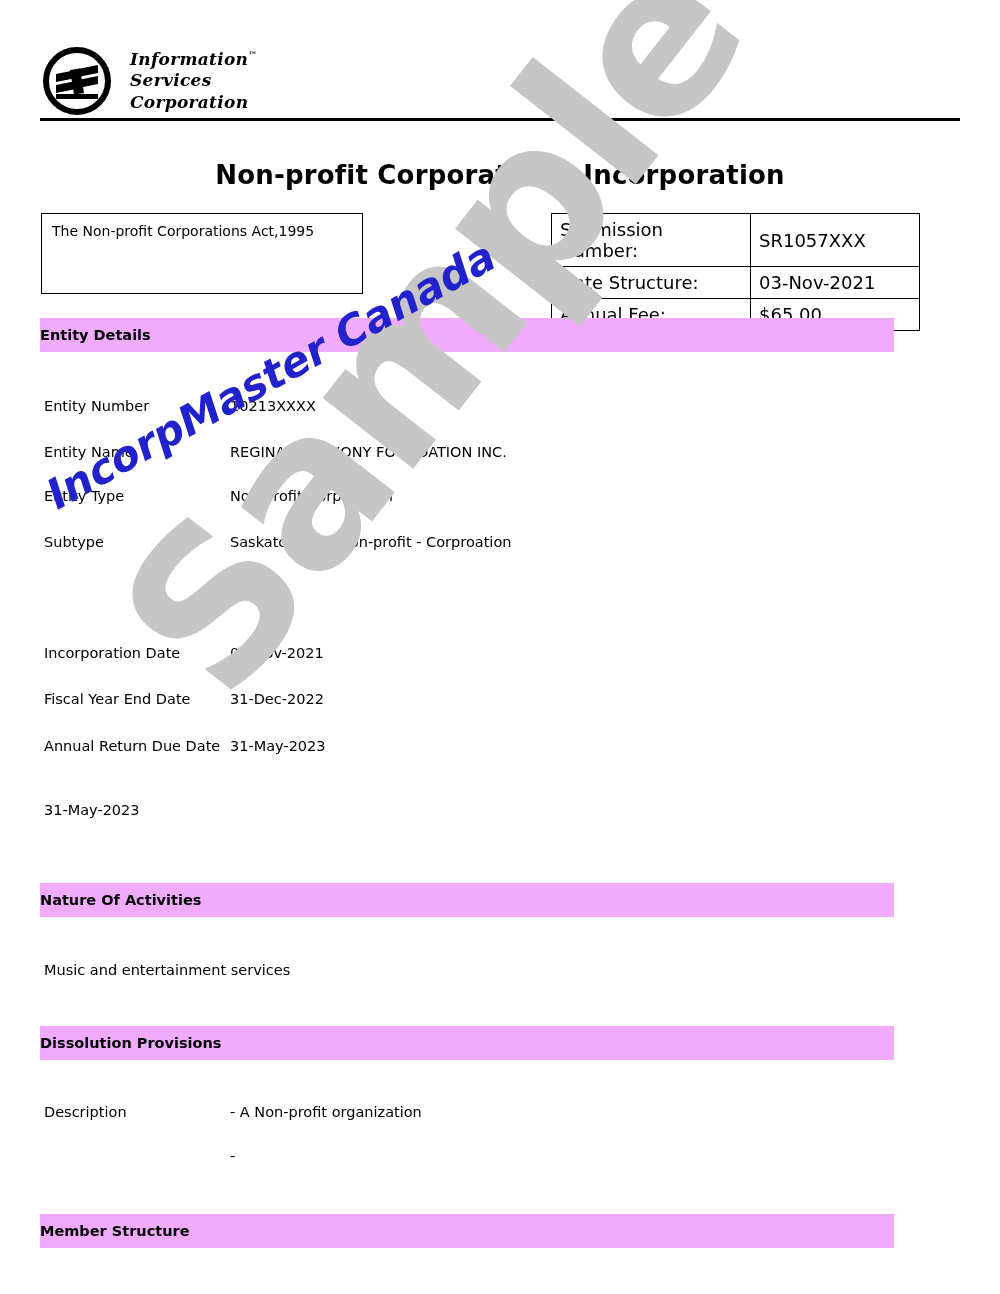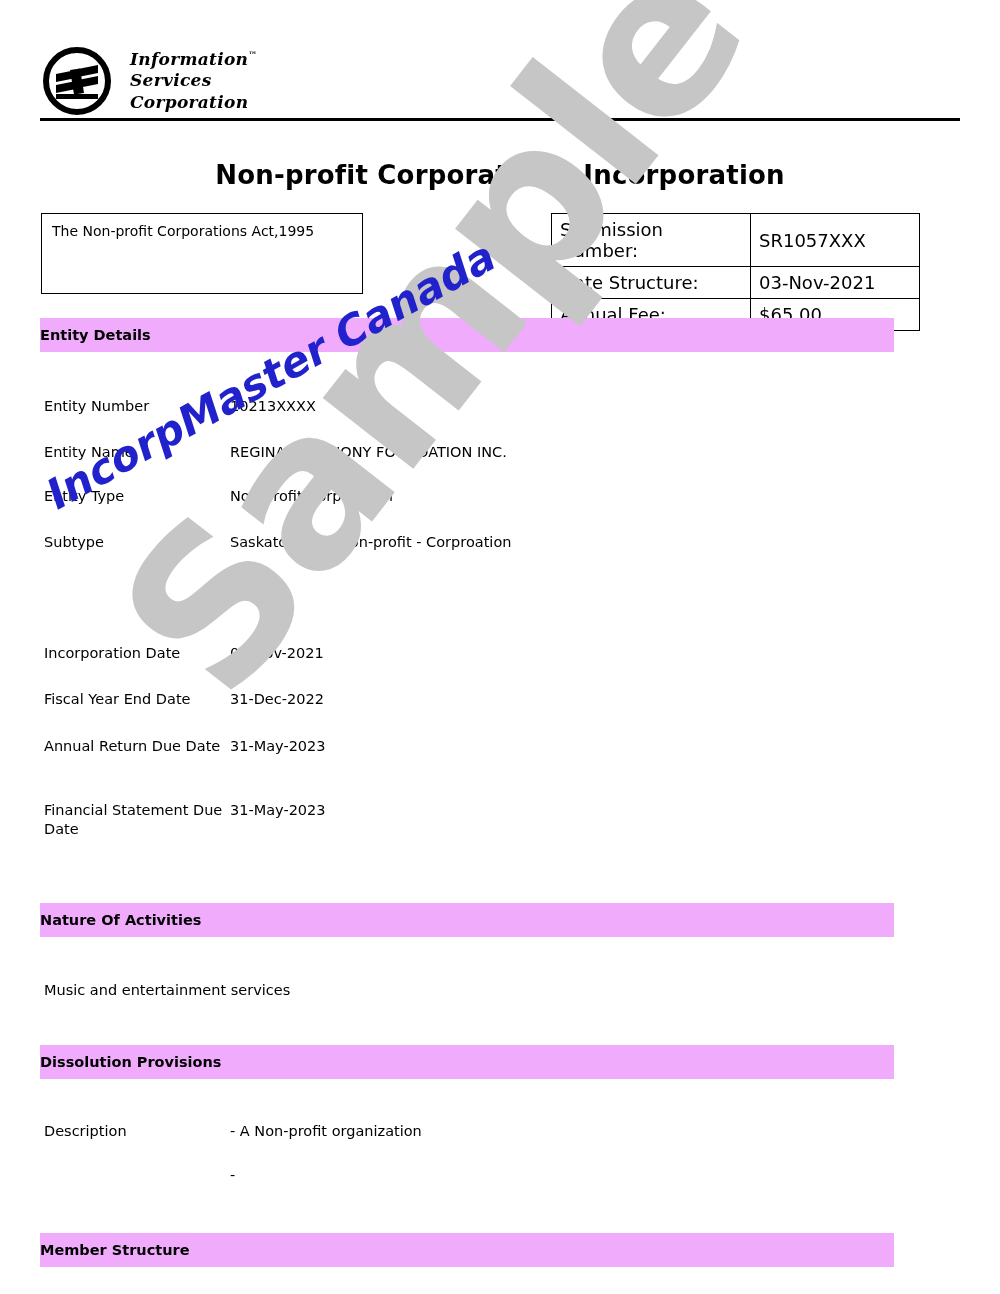--- a/index.html
+++ b/index.html
@@ -270,21 +270,20 @@
   </div>
   <div class="field-row content-layer" style="top:560px;">
     <span class="label">Fiscal Year End Date</span>
     <span class="value">31-Dec-2022</span>
   </div>
   <div class="field-row content-layer" style="top:587px;">
     <span class="label">Annual Return Due Date</span>
     <span class="value">31-May-2023</span>
   </div>
   <div class="field-row content-layer" style="top:632px;">
-    <span class="label">Financial Statement Due Date</span>
     <span class="value">31-May-2023</span>
   </div>
 
   <div class="section-band content-layer" style="top:695px;">
     <span>Nature Of Activities</span>
   </div>
   <div class="freetext content-layer" style="top:739px;">Music and entertainment services</div>
 
   <div class="section-band content-layer" style="top:784px;">
     <span>Dissolution Provisions</span>

